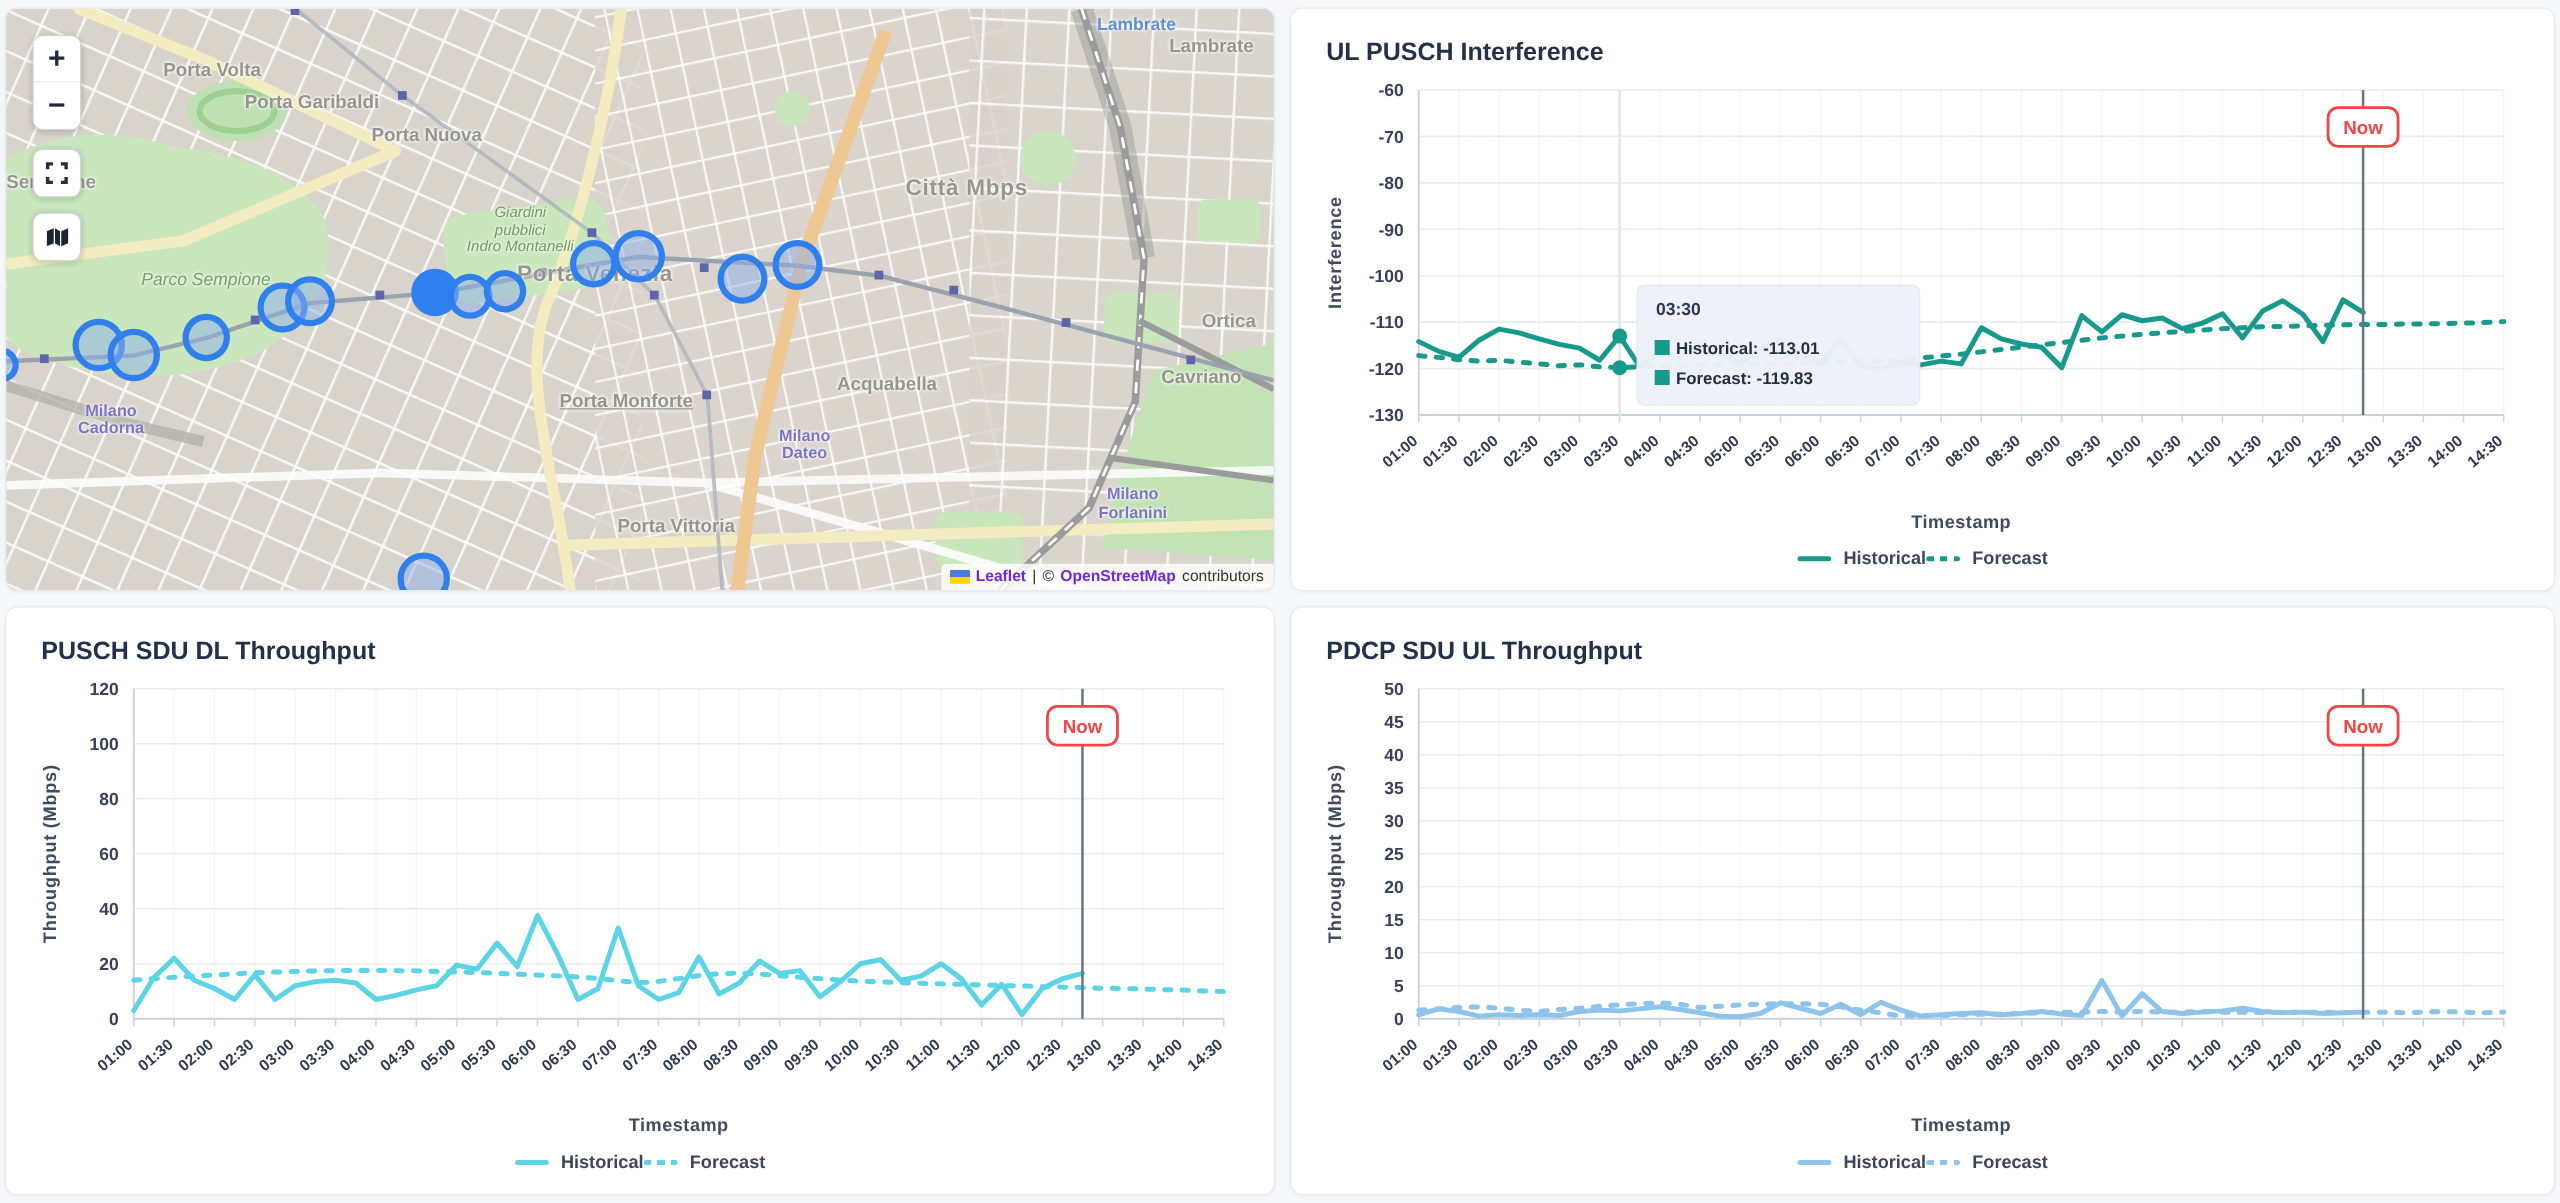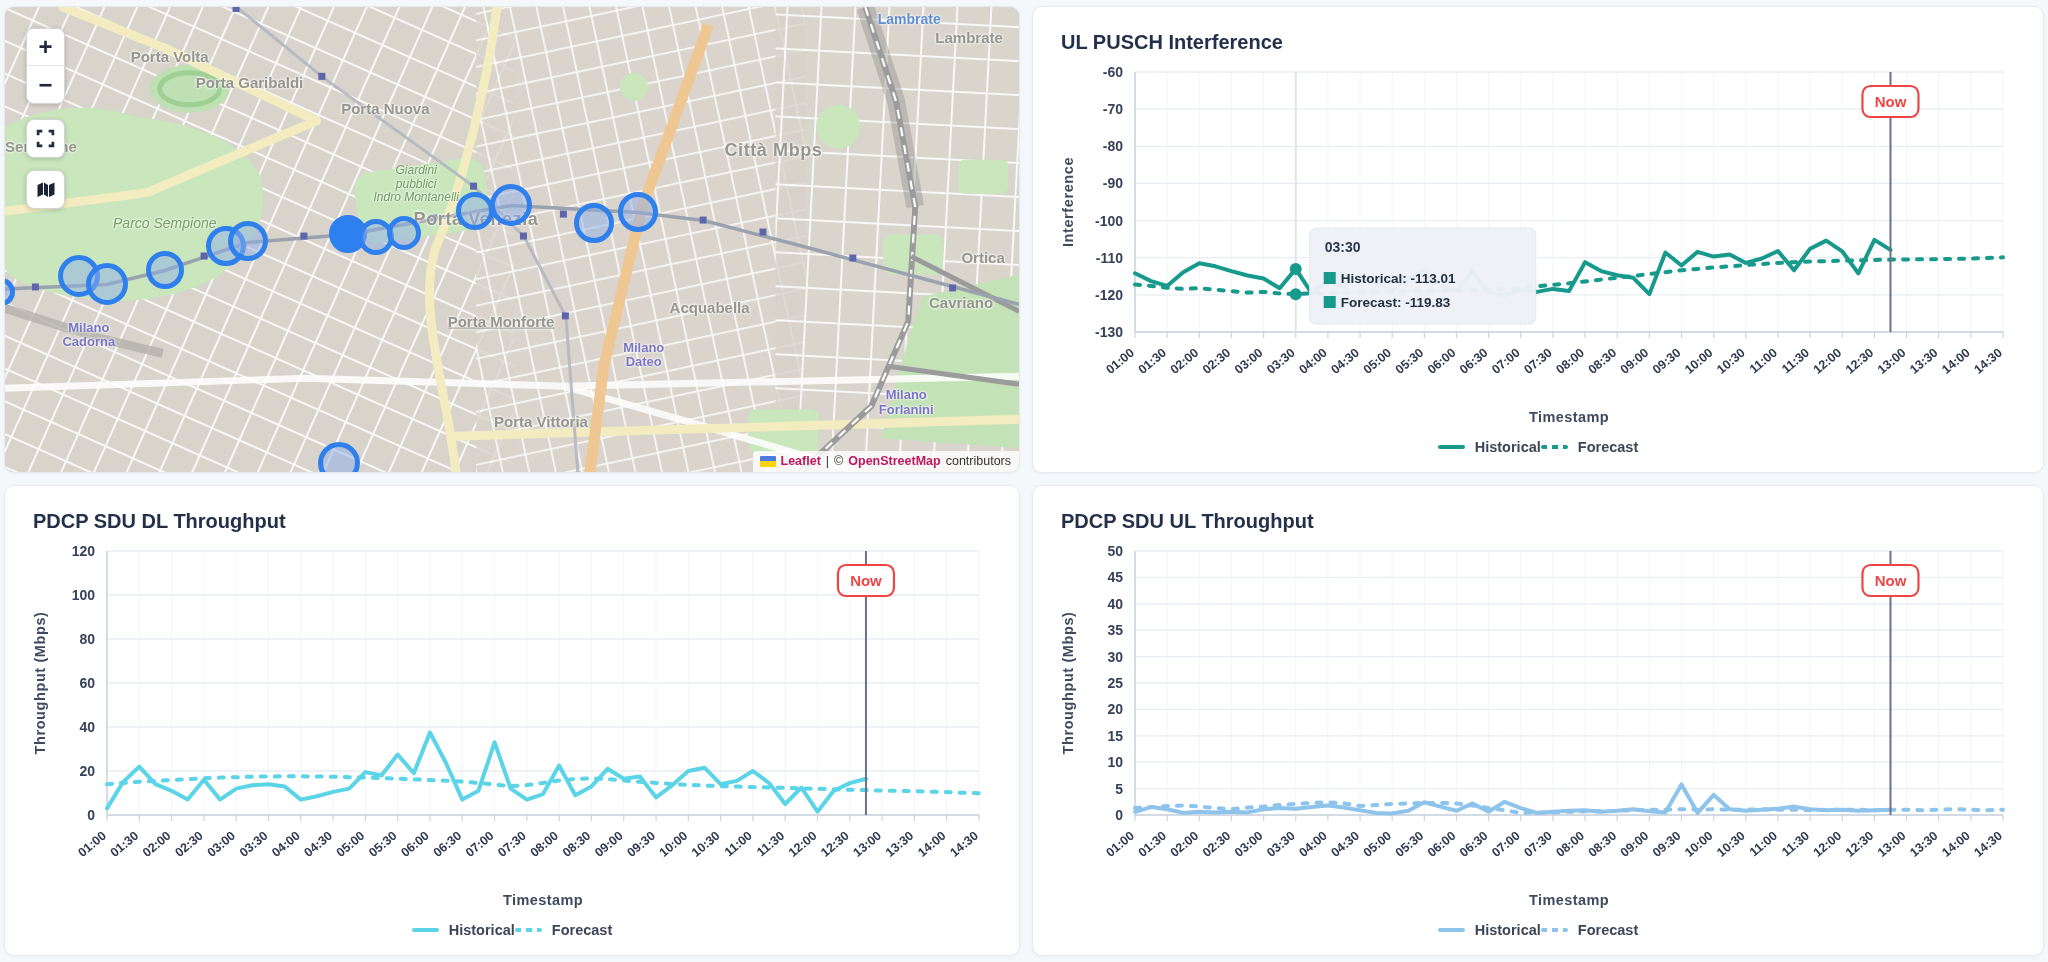--- a/index.html
+++ b/index.html
@@ -25,21 +25,21 @@
   .map-ctl{position:absolute;left:21px;background:#fff;border:1px solid #d4d4d4;border-radius:8px;
     box-shadow:0 1px 5px rgba(0,0,0,.18);width:37px;overflow:hidden;}
   .map-ctl button{display:block;width:37px;height:37px;background:#fff;border:none;cursor:pointer;
     font-size:24px;font-weight:bold;color:#20293a;line-height:34px;padding:0;}
   .zoom-group{top:21px;}
   .zoom-group button:first-child{border-bottom:1px solid #e6e6e6;}
   .fs-btn{top:112px;height:37px;display:flex;align-items:center;justify-content:center;}
   .layers-btn{top:163px;height:37px;display:flex;align-items:center;justify-content:center;}
   .attribution{position:absolute;right:0;bottom:0;background:rgba(255,255,255,.82);padding:3px 8px 4px 7px;
     font-size:12.5px;color:#333;display:flex;align-items:center;gap:5px;border-top-left-radius:4px;}
-  .attribution .link{color:#be185d;font-weight:bold;}
+  .attribution .link{color:#6d28d9;font-weight:bold;}
   .attribution .flag{display:inline-block;width:16px;height:11px;
     background:linear-gradient(#4b7be0 0 50%,#ffd500 50% 100%);border-radius:1px;}
   
   .chart-card{display:flex;flex-direction:column;padding:10px 14px 10px 14px;box-sizing:border-box;}
   .chart-title{font-size:20px;font-weight:bold;color:#233049;margin:14px 0 2px 14px;}
   .chart-host{flex:1;min-height:0;}
   .chart-host svg{display:block;}
   .legend-row{display:flex;justify-content:center;align-items:center;height:30px;flex:none;}
   .legend-item{display:flex;align-items:center;gap:10px;font-size:14.5px;font-weight:bold;color:#3c4658;}
   .swatch{display:inline-block;width:27px;height:4.5px;border-radius:2px;}
@@ -119,21 +119,21 @@
           <rect x="466" y="176" width="7" height="7"></rect>
             <rect x="516" y="226" width="7" height="7"></rect>
           <rect x="558" y="306" width="7" height="7"></rect>
             <rect x="228" y="0" width="7" height="5"></rect>
         </g>
       </svg>
 
       <div id="map-labels">
           <div class="map-label lbl-district" style="left: 164.675px; top: 49.7859px;">Porta Volta</div>
           <div class="map-label lbl-district" style="left: 239.528px; top: 75.6745px; padding-left: 10px;">Porta Garibaldi</div>
-          <div class="map-label lbl-district" style="left: 336.337px; top: 101.563px; margin-left: 44px;">Porta Nuova</div>
+          <div class="map-label lbl-district" style="left: 336.337px; top: 101.563px;">Porta Nuova</div>
           <div class="map-label lbl-district" style="left: 35.9291px; top: 140.396px;">Sempione</div>
           <div class="map-label lbl-park-lg" style="left: 117.768px; top: 217.066px; margin-left: 42px;">Parco Sempione</div>
           <div class="map-label lbl-park" style="left: 411.189px; top: 177.238px;">Giardini<br>pubblici<br>Indro Montanelli</div>
           <div class="map-label lbl-district-lg" style="left: 471px; top: 212.088px;">Porta Venezia</div>
           <div class="map-label lbl-district-lg" style="left: 768.484px; top: 143.383px;">Città Mbps</div>
           <div class="map-label lbl-city" style="left: 904.217px; top: 12.9443px;">Lambrate</div>
           <div class="map-label lbl-district" style="left: 964.098px; top: 30.8672px;">Lambrate</div>
           <div class="map-label lbl-station" style="left: 83.8346px; top: 328.587px;">Milano<br>Cadorna</div>
           <div class="map-label lbl-district" style="left: 496.022px; top: 314.647px; text-decoration: underline;">Porta Monforte</div>
           <div class="map-label lbl-district" style="left: 704.61px; top: 300.707px;">Acquabella</div>
@@ -332,21 +332,21 @@
           <span>Historical</span>
         </div>
         <div class="legend-item">
           <span class="swatch" style="background:repeating-linear-gradient(90deg, #17998c 0 6px, rgba(0,0,0,0) 6px 11px)"></span>
           <span>Forecast</span>
         </div>
       </div>
   </section>
 
   <section class="card chart-card">
-    <h2 class="chart-title">PDCP SDU DL Throughput</h2>
+    <h2 class="chart-title">PUSCH SDU DL Throughput</h2>
     <div class="chart-host" id="chart-1">
         <svg width="986" height="380" viewBox="0 0 986 380">
           <g>
             <line x1="88" y1="16" x2="88" y2="280" stroke="#f2f5f9" stroke-width="1"></line>
             <line x1="120.2962962962963" y1="16" x2="120.2962962962963" y2="280" stroke="#f2f5f9" stroke-width="1"></line>
             <line x1="152.5925925925926" y1="16" x2="152.5925925925926" y2="280" stroke="#f2f5f9" stroke-width="1"></line>
             <line x1="184.88888888888889" y1="16" x2="184.88888888888889" y2="280" stroke="#f2f5f9" stroke-width="1"></line>
             <line x1="217.1851851851852" y1="16" x2="217.1851851851852" y2="280" stroke="#f2f5f9" stroke-width="1"></line>
             <line x1="249.48148148148147" y1="16" x2="249.48148148148147" y2="280" stroke="#f2f5f9" stroke-width="1"></line>
             <line x1="281.77777777777777" y1="16" x2="281.77777777777777" y2="280" stroke="#f2f5f9" stroke-width="1"></line>

